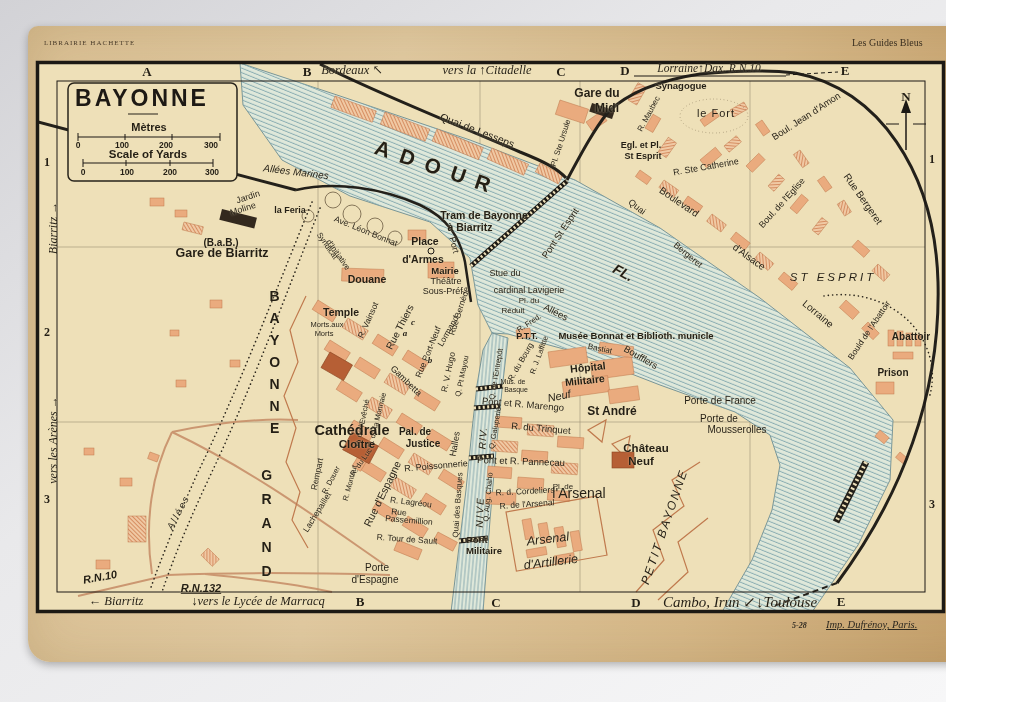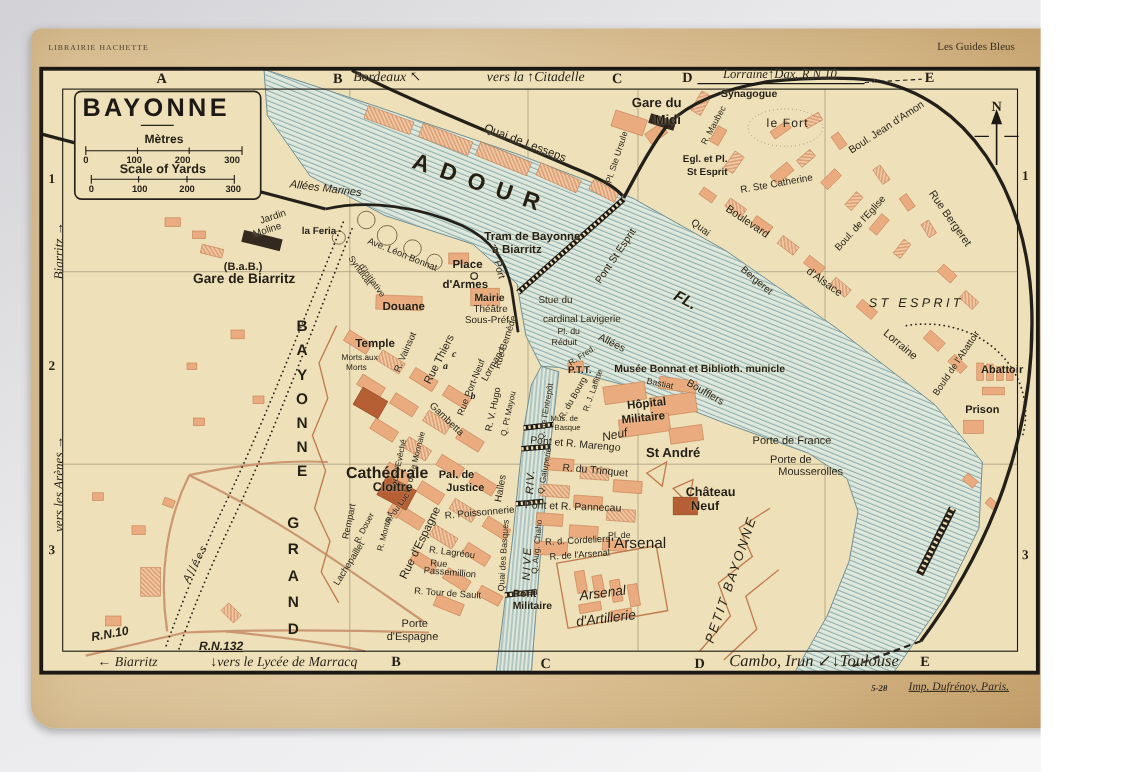--- a/index.html
+++ b/index.html
@@ -369,21 +369,21 @@
       <span class="lbl b" style="left: 423px; top: 260px; font-size: 10.5px; transform: translate(-50%, -50%) rotate(0deg);">d'Armes</span>
       <span class="lbl b" style="left: 445px; top: 271px; font-size: 9.5px; transform: translate(-50%, -50%) rotate(0deg);">Mairie</span>
       <span class="lbl" style="left: 446px; top: 281px; font-size: 9px; transform: translate(-50%, -50%) rotate(0deg);">Théâtre</span>
       <span class="lbl" style="left: 444px; top: 291px; font-size: 9px; transform: translate(-50%, -50%) rotate(0deg);">Sous-Préf.</span>
       <span class="lbl b" style="left: 367px; top: 280px; font-size: 10.5px; transform: translate(-50%, -50%) rotate(0deg);">Douane</span>
       <span class="lbl b" style="left: 341px; top: 313px; font-size: 10.5px; transform: translate(-50%, -50%) rotate(0deg);">Temple</span>
       <span class="lbl" style="left: 327px; top: 325px; font-size: 7.5px; transform: translate(-50%, -50%) rotate(0deg);">Morts.aux</span>
       <span class="lbl" style="left: 324px; top: 334px; font-size: 7.5px; transform: translate(-50%, -50%) rotate(0deg);">Morts</span>
       <span class="lbl" style="left: 505px; top: 273px; font-size: 9px; transform: translate(-50%, -50%) rotate(0deg);">Stue du</span>
       <span class="lbl" style="left: 529px; top: 290px; font-size: 9px; transform: translate(-50%, -50%) rotate(0deg);">cardinal Lavigerie</span>
-      <span class="lbl" style="left: 517px; top: 301px; font-size: 8px; transform: translate(-50%, -50%) rotate(0deg); text-align: center;">Pl. du</span>
+      <span class="lbl" style="left: 529px; top: 301px; font-size: 8px; transform: translate(-50%, -50%) rotate(0deg); text-align: center;">Pl. du</span>
       <span class="lbl" style="left: 513px; top: 311px; font-size: 8px; transform: translate(-50%, -50%) rotate(0deg);">Réduit</span>
       <span class="lbl" style="left: 556px; top: 312px; font-size: 9.5px; transform: translate(-50%, -50%) rotate(27deg);">Allées</span>
       <span class="lbl" style="left: 641px; top: 357px; font-size: 9.5px; transform: translate(-50%, -50%) rotate(30deg);">Boufflers</span>
       <span class="lbl b" style="left: 527px; top: 336px; font-size: 9px; transform: translate(-50%, -50%) rotate(0deg);">P.T.T.</span>
       <span class="lbl b" style="left: 636px; top: 336px; font-size: 9.5px; transform: translate(-50%, -50%) rotate(0deg);">Musée Bonnat et Biblioth. municle</span>
       <span class="lbl" style="left: 529px; top: 323px; font-size: 7.5px; transform: translate(-50%, -50%) rotate(-33deg);">R. Fred.</span>
       <span class="lbl" style="left: 600px; top: 349px; font-size: 8px; transform: translate(-50%, -50%) rotate(12deg);">Bastiat</span>
       <span class="lbl" style="left: 521px; top: 362px; font-size: 8px; transform: translate(-50%, -50%) rotate(-60deg);">R. du Bourg</span>
       <span class="lbl i" style="left: 559px; top: 396px; font-size: 11px; transform: translate(-50%, -50%) rotate(-12deg);">Neuf</span>
       <span class="lbl" style="left: 539px; top: 355px; font-size: 7.5px; transform: translate(-50%, -50%) rotate(-70deg);">R. J. Laffitte</span>

